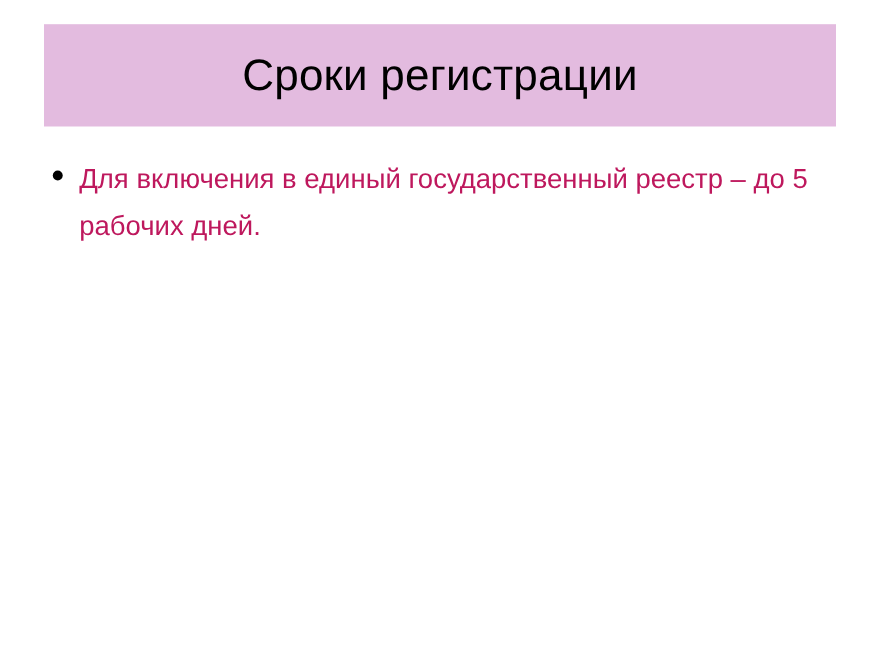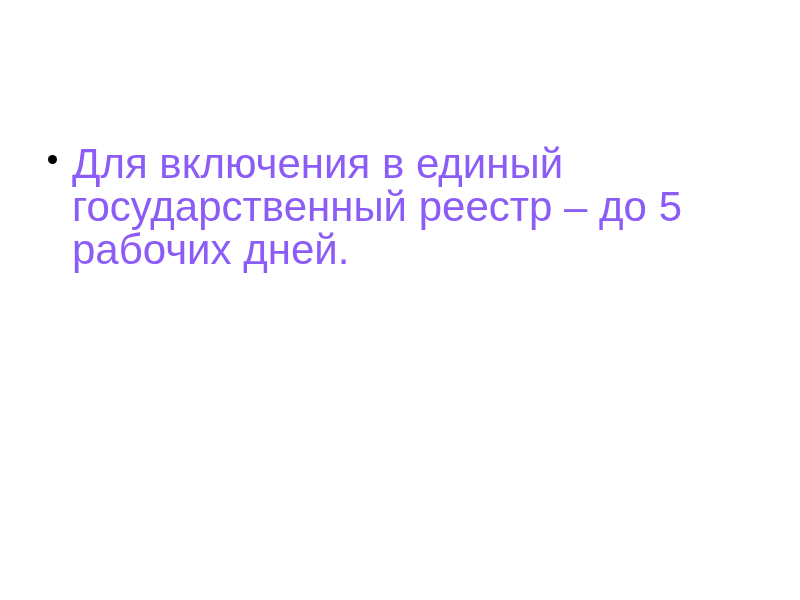--- a/index.html
+++ b/index.html
@@ -54,23 +54,23 @@
     top: 142px;
     width: 716px;
   }
 
   .bullet-item {
     position: relative;
     display: block;
     padding-left: 32px;
     margin: 0 0 10px 0;
     font-family: "Liberation Sans", sans-serif;
-    font-size: 42px;
+    font-size: 25px;
     line-height: 43px;
-    color: #8b5cf6;
+    color: #be185d;
     text-align: left;
     max-width: 684px;
   }
   .bullet-item:last-child {
     margin-bottom: 0;
   }
 
   .bullet-marker {
     position: absolute;
     left: 8px;
@@ -84,20 +84,23 @@
 
   .bullet-text {
     display: block;
   }
 </style>
 </head>
 <body>
 
 <div class="slide">
 
+  <div class="title-banner">
+    <h1 class="title-text">Сроки регистрации</h1>
+  </div>
 
   <div class="content">
 
     <div class="bullet-item">
       <span class="bullet-marker"></span>
       <span class="bullet-text">Для включения в единый государственный реестр – до 5 рабочих дней.</span>
     </div>
 
 
   </div>

